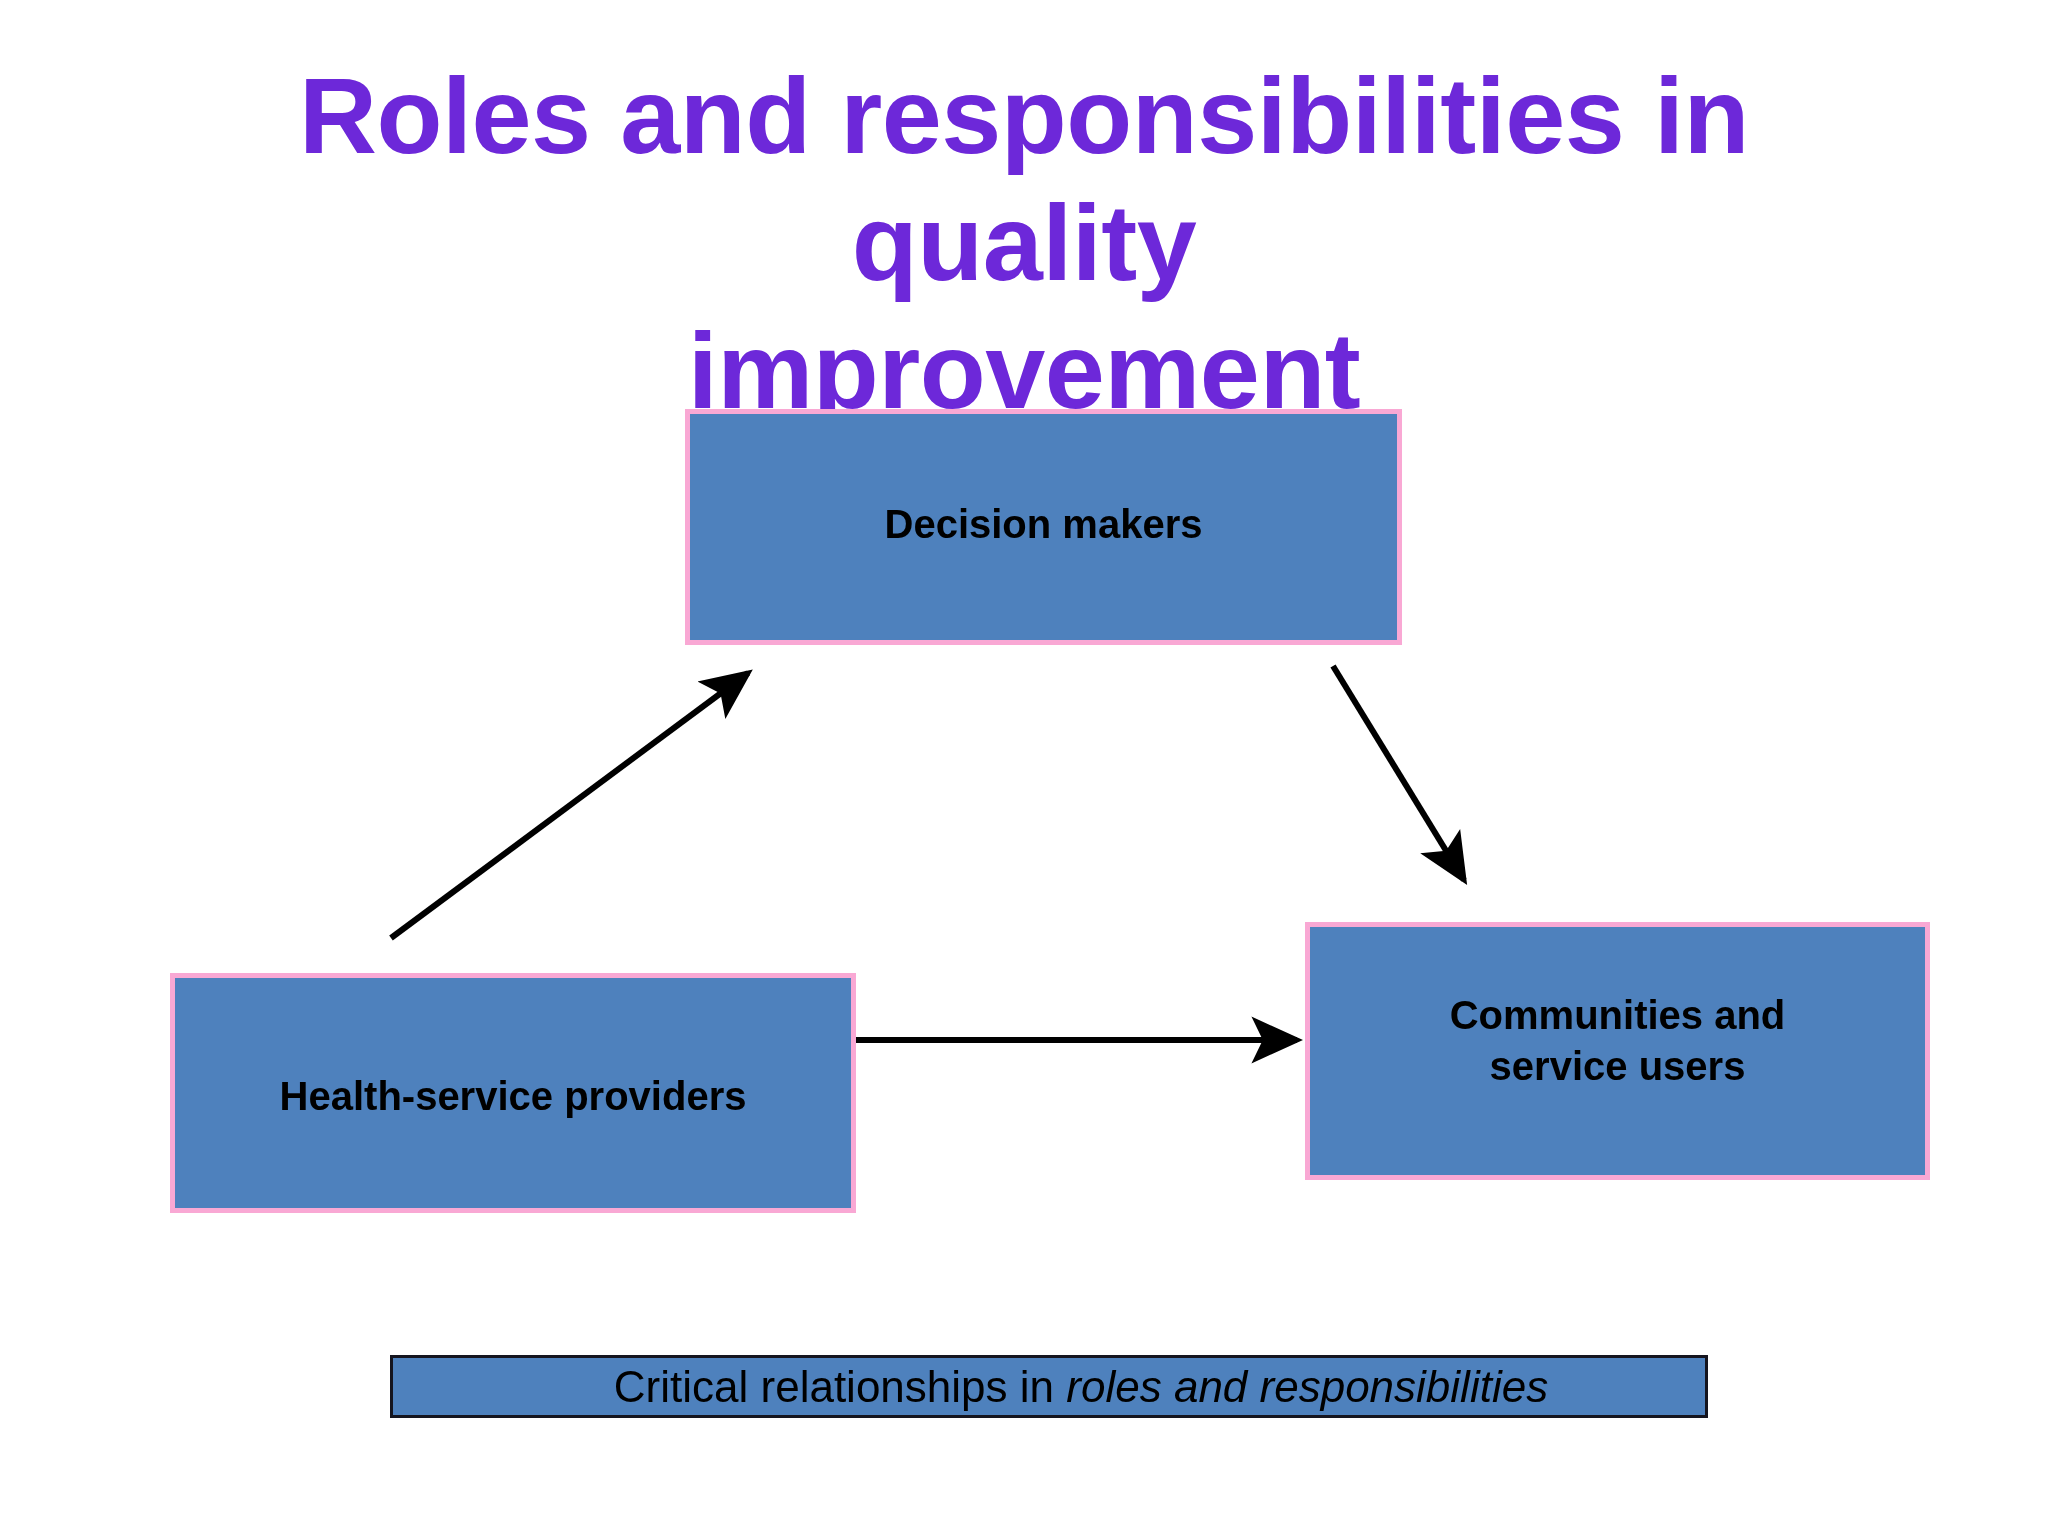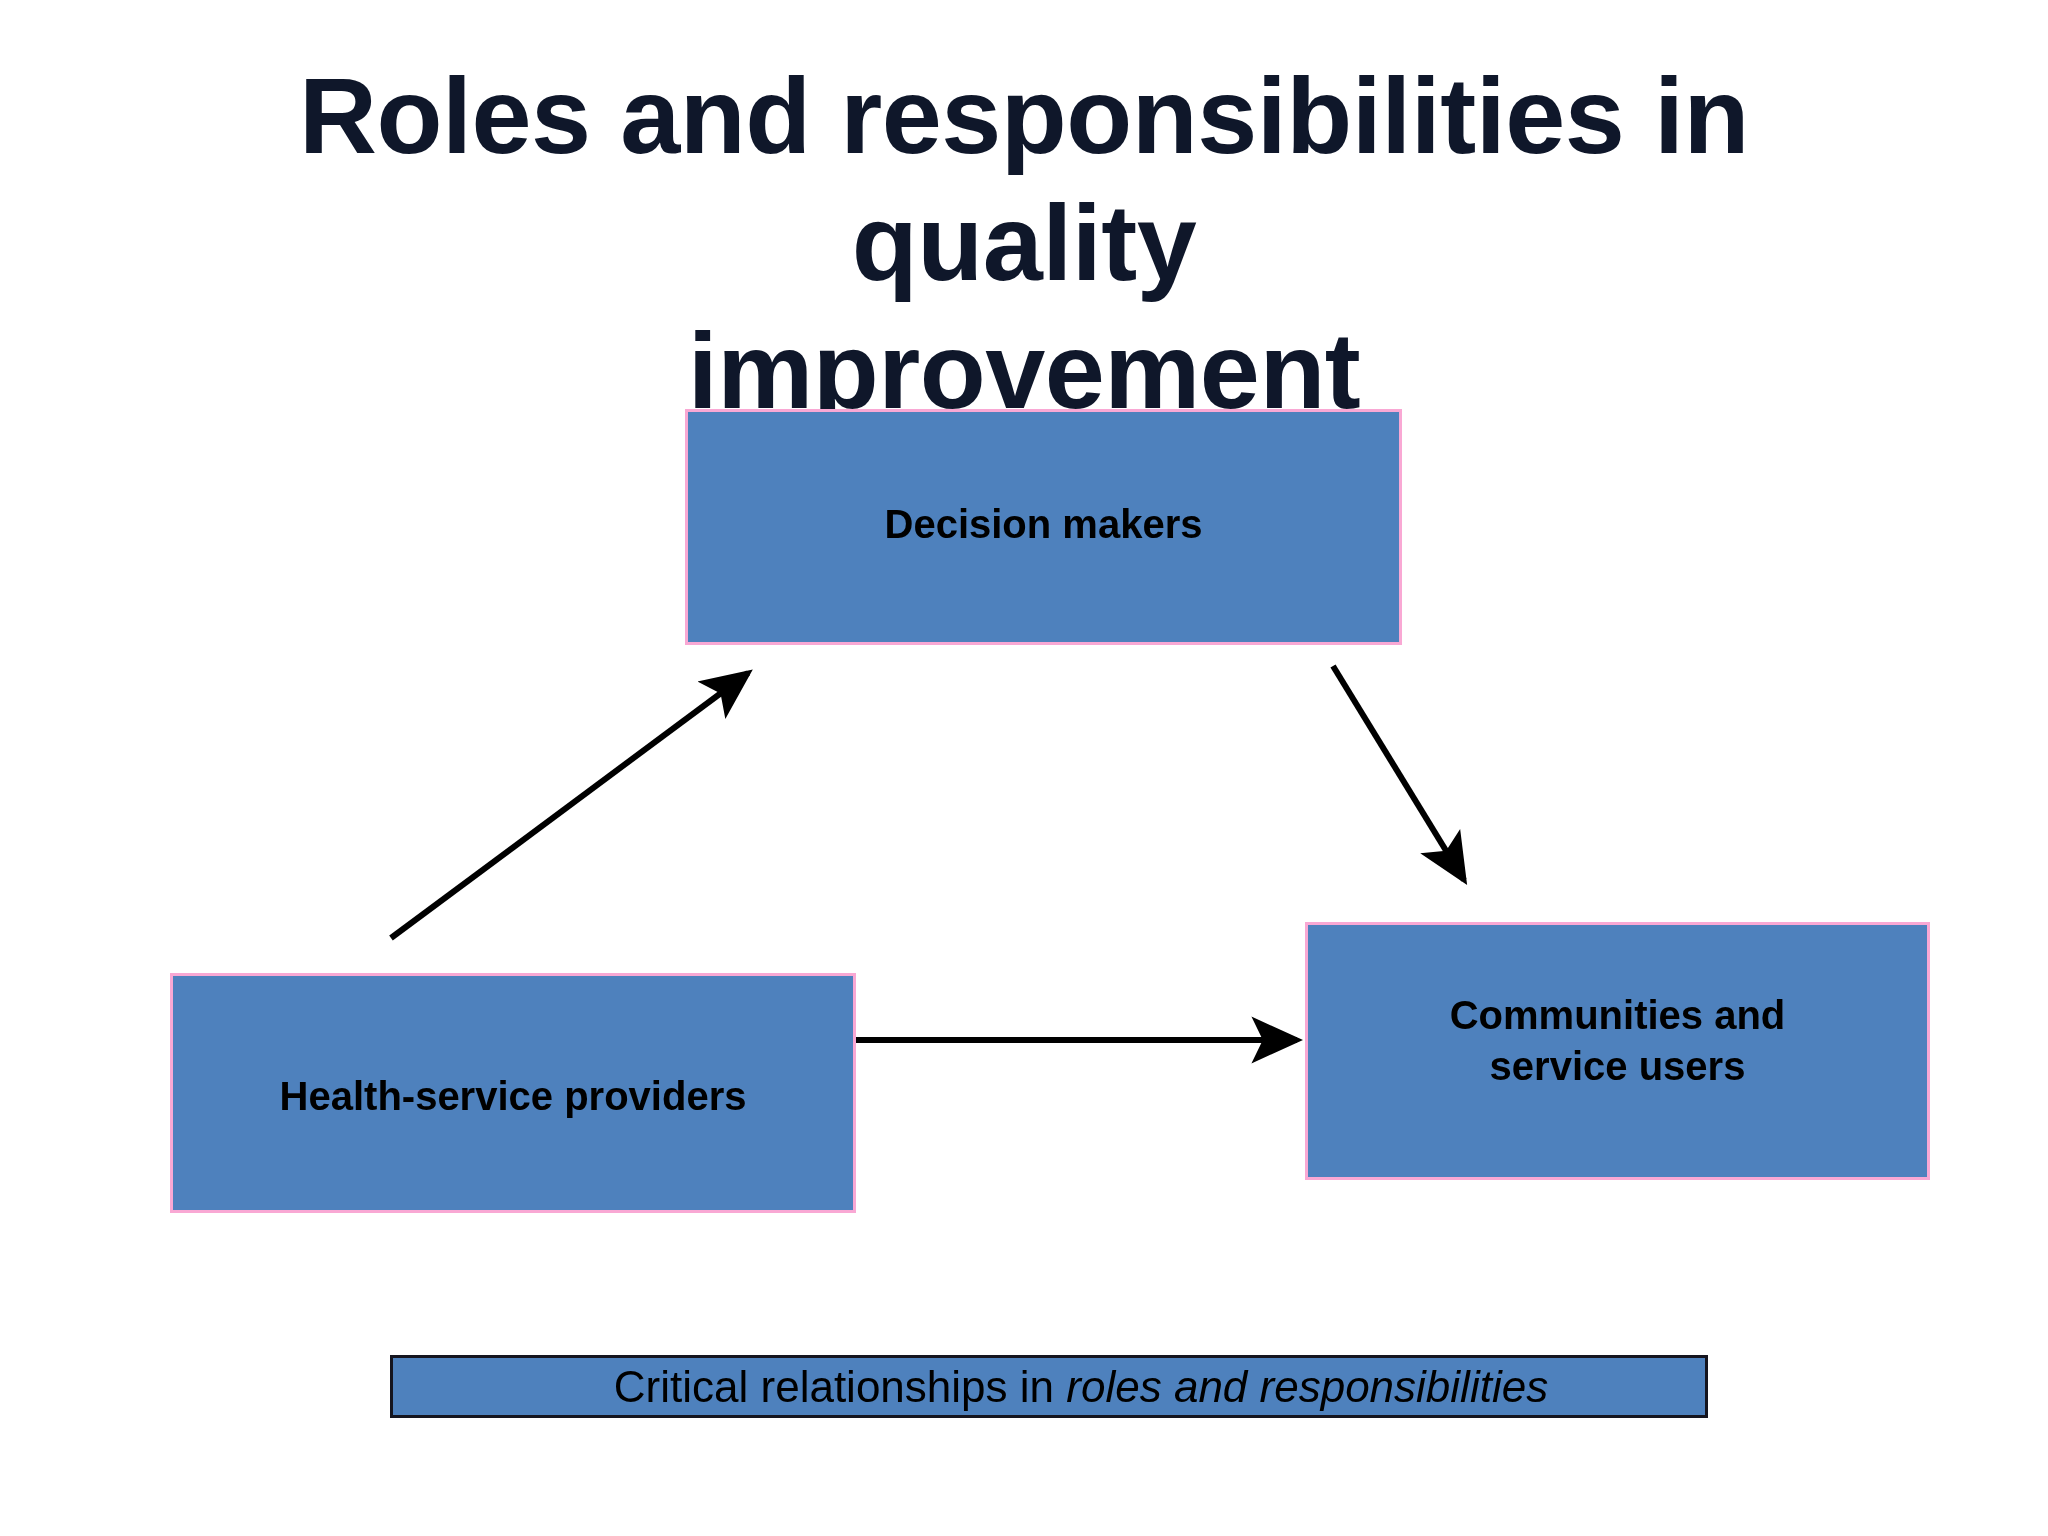--- a/index.html
+++ b/index.html
@@ -22,31 +22,31 @@
   
   #slide-title {
     position: absolute;
     left: 120px;
     top: 52px;
     width: 1808px;
     text-align: center;
     font-size: 108px;
     line-height: 1.18;
     font-weight: bold;
-    color: #0f172a;
+    color: #6d28d9;
     letter-spacing: -0.5px;
     white-space: pre-line;
   }
 
   
   .node-box {
     position: absolute;
     box-sizing: border-box;
     background: #4e81bd;
-    border: 3px solid #f9a8d4;
+    border: 5px solid #f9a8d4;
     display: flex;
     align-items: center;
     justify-content: center;
   }
   .node-label {
     font-size: 40px;
     font-weight: bold;
     color: #000000;
     text-align: center;
     line-height: 1.28;

